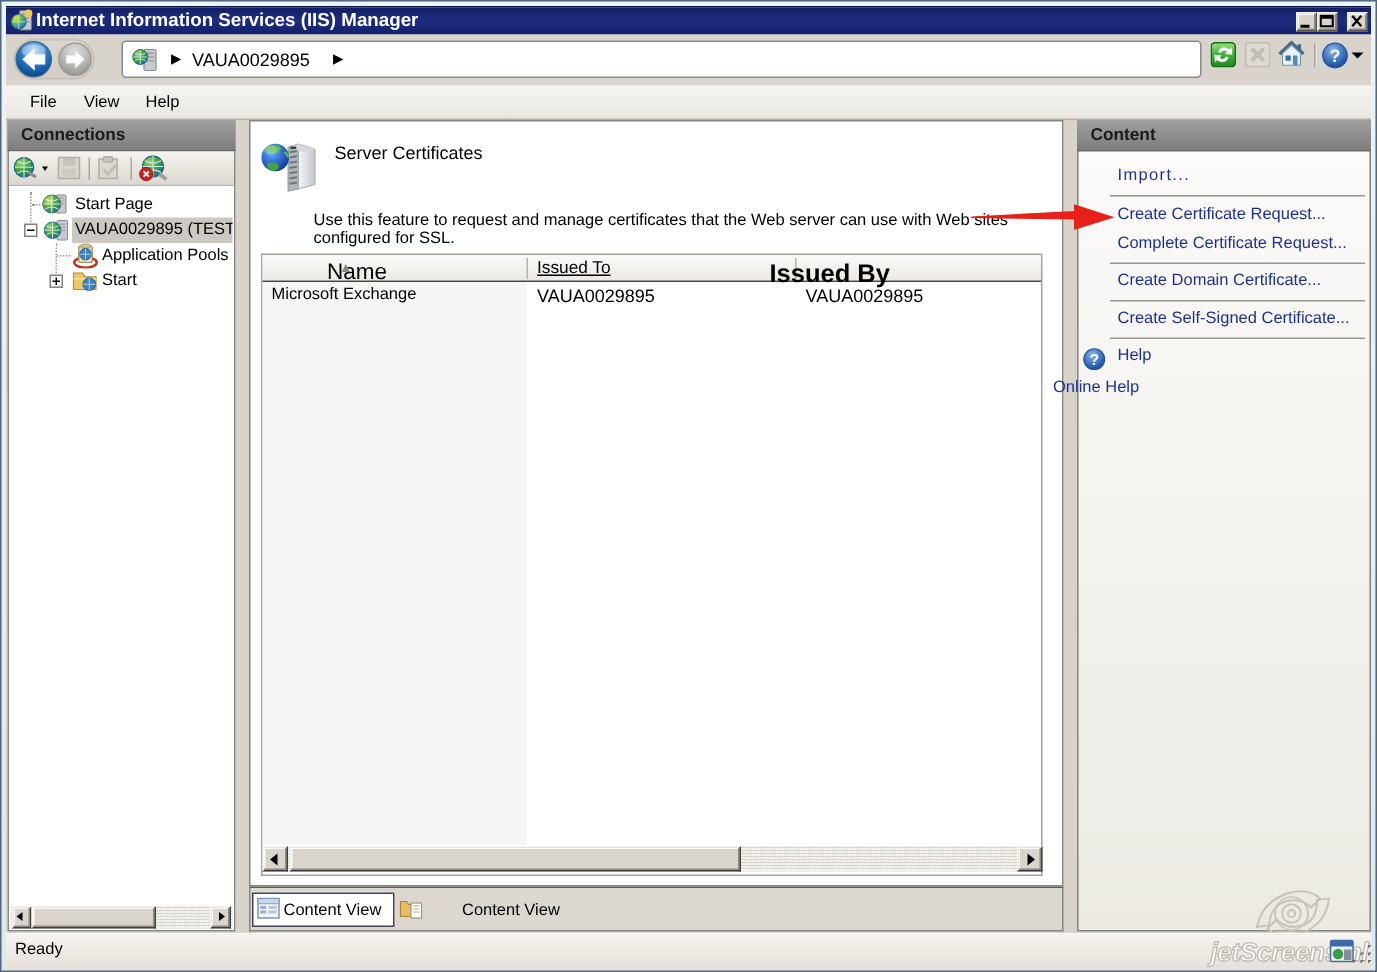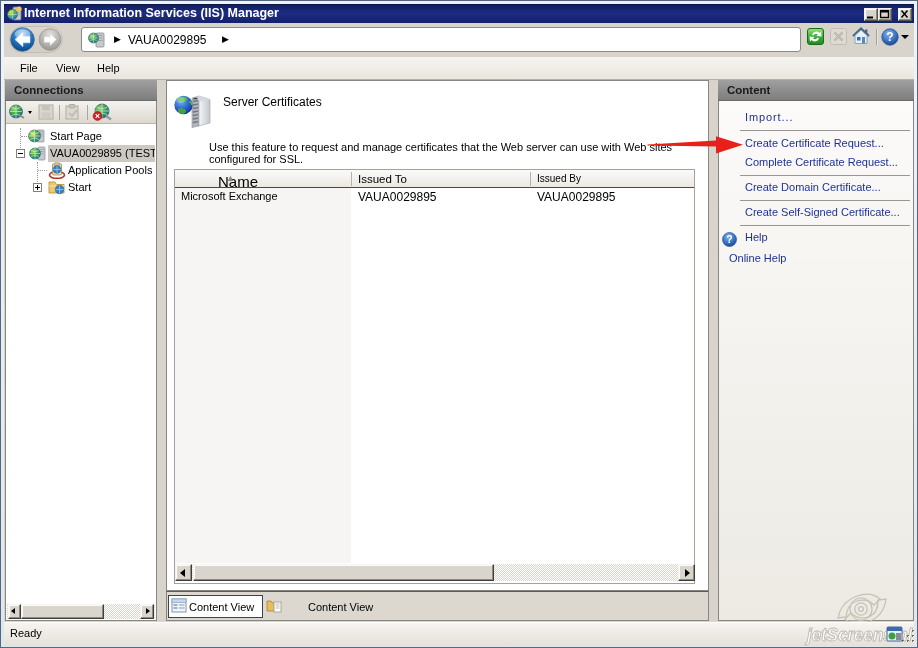--- a/index.html
+++ b/index.html
@@ -284,22 +284,22 @@
 <div class="abs" style="left:223px; top:95px; font-size:12px; color:#000;">Server Certificates</div>
 <div class="abs" style="left:169px; top:141px; line-height:12.4px; white-space:nowrap;margin-left:40px;">Use this feature to request and manage certificates that the Web server can use with Web sites<br>configured for SSL.</div>
 
 
 <div class="abs" id="tablebox" style="left:174px; top:169px; width:521px; height:415px; background:#fff; border:1px solid #a6a29b;"></div>
 <div class="abs" id="tablehead" style="left:175px; top:170px; width:519px; height:18px; background:linear-gradient(to bottom,#fbfaf9,#ece9e3); border-bottom:1px solid #4a4742;"></div>
 <div class="abs" style="left:351px; top:172px; width:1px; height:14px; background:#b6b2aa;"></div>
 <div class="abs" style="left:530px; top:172px; width:1px; height:14px; background:#b6b2aa;"></div>
 <div class="abs" style="left:170px; top:173px; font-size:15px;margin-left:48px;">Name</div>
 <div class="abs" style="left:226px; top:173px; font-size:9px; color:#8a8680;">▲</div>
-<div class="abs" style="left:358px; top:173px; font-size:11.5px;">Issued To</div>
-<div class="abs" style="left:537px; top:173px; font-size:10px;">Issued By</div>
+<div class="abs" style="left:358px; top:173px; font-size:11.5px;text-decoration:underline;">Issued To</div>
+<div class="abs" style="left:513px; top:173px; font-size:17px;font-weight:bold;">Issued By</div>
 <div class="abs" style="left:175px; top:188px; width:176px; height:375px; background:#f6f5f3;"></div>
 <div class="abs" style="left:181px; top:190px;">Microsoft Exchange</div>
 <div class="abs" style="left:358px; top:190px; font-size:12px;">VAUA0029895</div>
 <div class="abs" style="left:537px; top:190px; font-size:12px;">VAUA0029895</div>
 
 <div class="abs hatch" style="left:175px; top:564px; width:519px; height:17px;"></div>
 <div class="abs sbtn" style="left:175px; top:564px; width:17px; height:17px;"></div>
 <div class="arr" style="left:180px; top:569px; border-top:4px solid transparent; border-bottom:4px solid transparent; border-right:5px solid #000;"></div>
 <div class="abs sthumb" style="left:193px; top:564px; width:301px; height:17px;"></div>
 <div class="abs sbtn" style="left:678px; top:564px; width:17px; height:17px;"></div>
@@ -330,21 +330,21 @@
 <div class="abs alink" style="left:745px; top:111px; letter-spacing:0.9px;">Import...</div>
 <div class="abs sep" style="left:740px; top:130px; width:170px;"></div>
 <div class="abs alink" style="left:745px; top:137px;">Create Certificate Request...</div>
 <div class="abs alink" style="left:745px; top:156px;">Complete Certificate Request...</div>
 <div class="abs sep" style="left:740px; top:175px; width:170px;"></div>
 <div class="abs alink" style="left:745px; top:181px;">Create Domain Certificate...</div>
 <div class="abs sep" style="left:740px; top:200px; width:170px;"></div>
 <div class="abs alink" style="left:745px; top:206px;">Create Self-Signed Certificate...</div>
 <div class="abs sep" style="left:740px; top:225px; width:170px;"></div>
 <div class="abs alink" style="left:745px; top:231px;">Help</div>
-<div class="abs alink" style="left:729px; top:252px;">Online Help</div>
+<div class="abs alink" style="left:702px; top:252px;">Online Help</div>
 
 
 <svg class="abs" style="left:644px; top:128px;" width="104" height="36">
  <polygon points="3.5,16.4 72,12.6 72,8.2 99,16.8 72,25.4 72,18.4 3.5,17.4" fill="#e8201a"></polygon>
 </svg>
 
 <svg class="abs" style="left:722px; top:232px;" width="15" height="15">
  <circle cx="7.5" cy="7.5" r="7" fill="url(#hlp)" stroke="#26549c" stroke-width="0.7"></circle>
  <text x="7.5" y="11.4" font-family="Liberation Sans" font-size="10.5" font-weight="bold" fill="#fff" text-anchor="middle">?</text>
 </svg>

